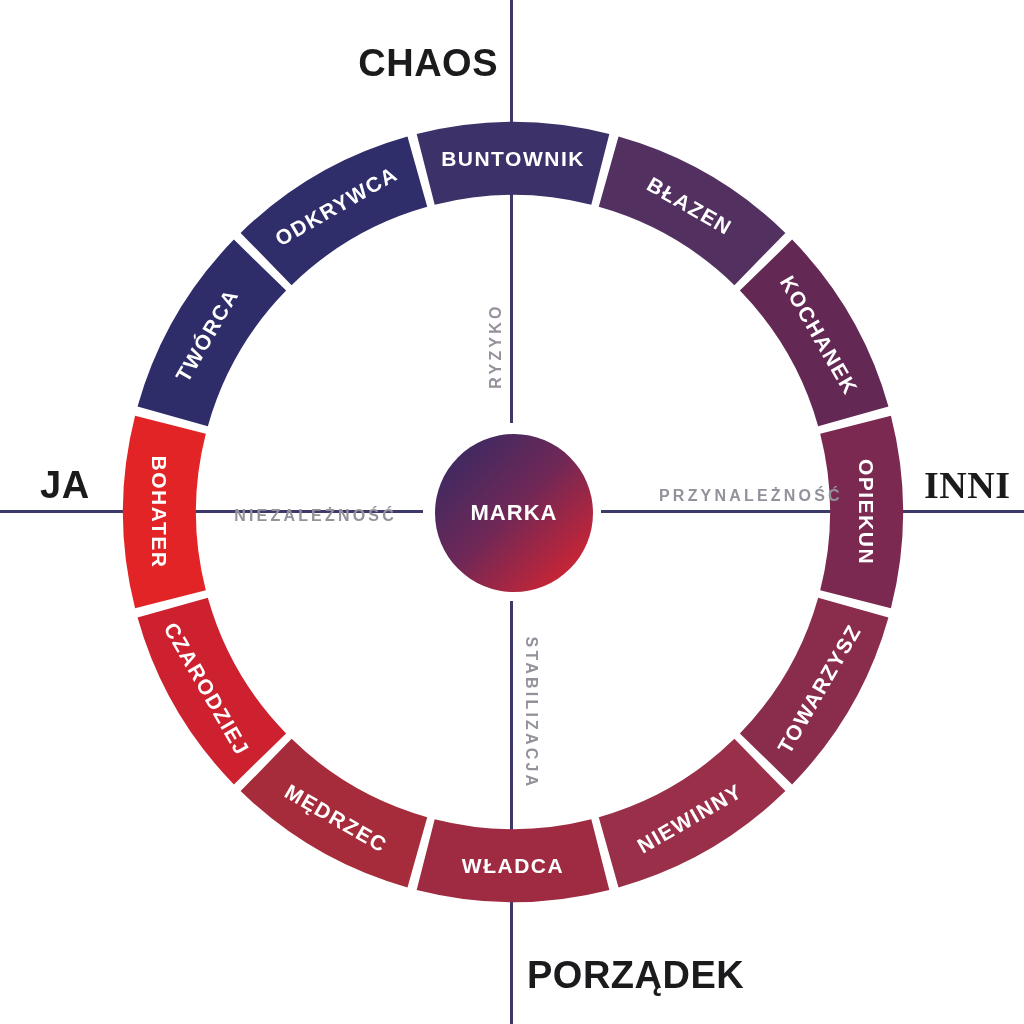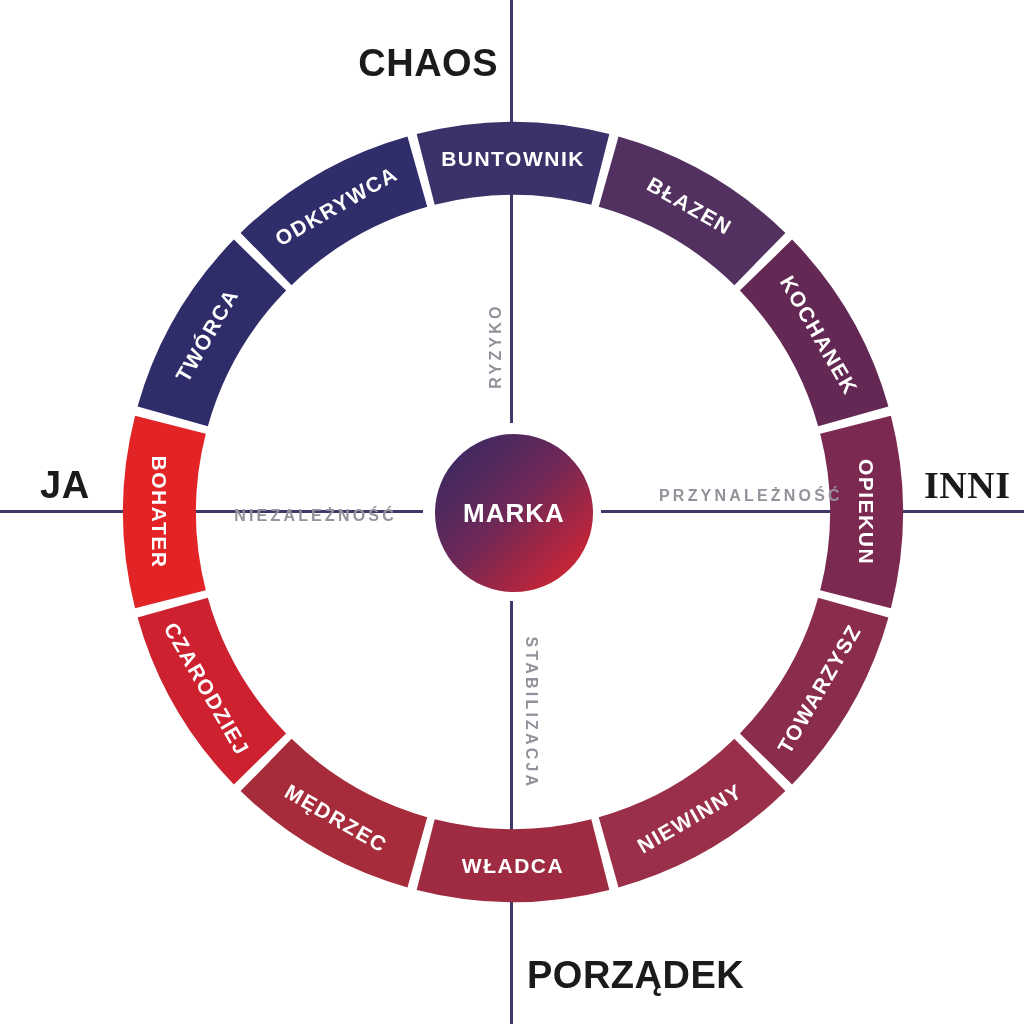--- a/index.html
+++ b/index.html
@@ -56,21 +56,21 @@
     height: 158px;
     border-radius: 50%;
     z-index: 3;
     display: flex;
     align-items: center;
     justify-content: center;
   }
   .center-circle span {
     color: #ffffff;
     font-weight: 700;
-    font-size: 26px;
+    font-size: 22px;
     letter-spacing: 1px;
   }
 
   
   .big-label {
     position: absolute;
     font-weight: 800;
     font-size: 38px;
     line-height: 1;
     letter-spacing: 0.5px;

